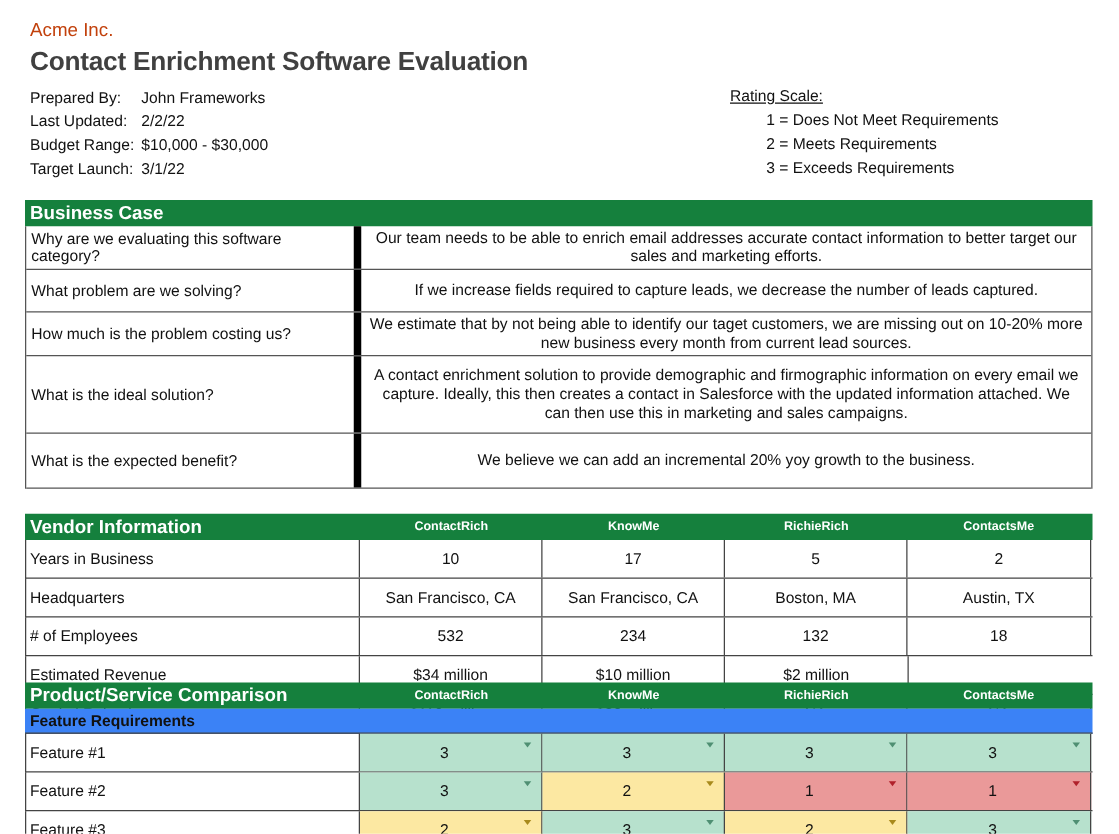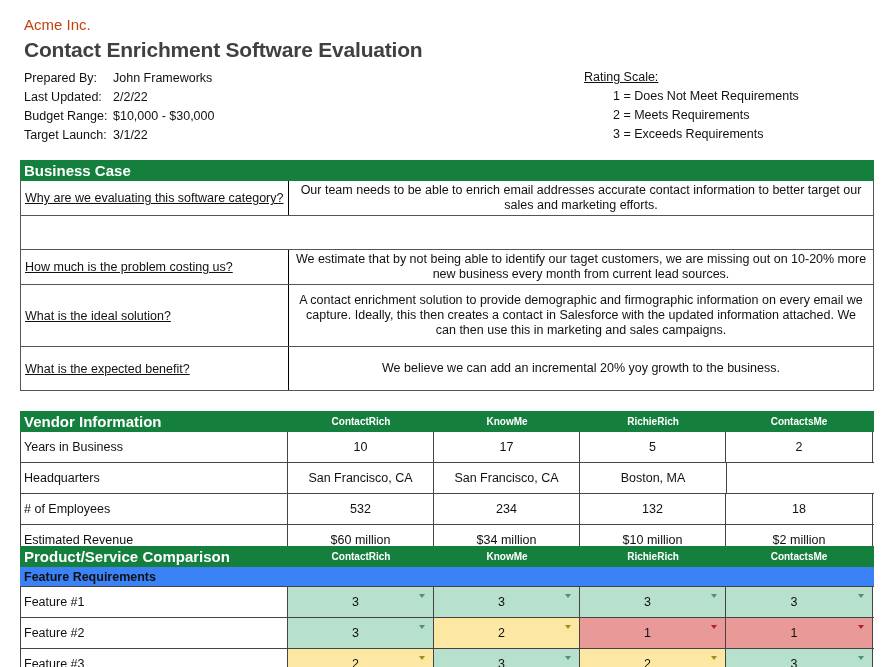--- a/index.html
+++ b/index.html
@@ -19,21 +19,21 @@
     .scale-item { height: 19px; line-height: 19px; margin-left: 29px; }
 
     .section-header { display: flex; background: #15803d; color: #fff; font-weight: bold; height: 21px; align-items: center; }
     .section-header .label { font-size: 15px; padding-left: 4px; width: 268px; }
     .section-header .vcol { width: 146px; text-align: center; font-size: 10px; }
 
     
     .biz { position: absolute; left: 20px; top: 160px; width: 854px; }
     .biz-table { border-left: 1px solid #555; border-right: 1px solid #555; }
     .biz-row { display: flex; border-bottom: 1px solid #555; }
-    .biz-q { width: 268px; border-right: 1px solid #000000; padding-left: 4px; display: flex; align-items: center; font-size: 12.5px; text-decoration: underline; }
+    .biz-q { width: 268px; border-right: 6px solid #000000; padding-left: 4px; display: flex; align-items: center; font-size: 12.5px; }
     .biz-a { flex: 1; display: flex; align-items: center; justify-content: center; text-align: center; padding: 0 6px; font-size: 12.5px; line-height: 15px; }
 
     
     .vendor { position: absolute; left: 20px; top: 411px; width: 854px; }
     .grid-row { display: flex; height: 31px; border-bottom: 1px solid #444; border-left: 1px solid #444; }
     .grid-row .rlabel { width: 267px; padding-left: 3px; display: flex; align-items: center; font-size: 12.5px; border-right: 1px solid #444; }
     .grid-row .cell { width: 146px; display: flex; align-items: center; justify-content: center; font-size: 12.5px; border-right: 1px solid #444; }
     .grid-row .cell:last-child { width: 147px; }
 
     
@@ -88,20 +88,22 @@
 <div class="biz">
   <div class="section-header">
     <span class="label">Business Case</span>
   </div>
   <div class="biz-table">
     <div class="biz-row" style="height:35px">
       <div class="biz-q">Why are we evaluating this software category?</div>
       <div class="biz-a">Our team needs to be able to enrich email addresses accurate contact information to better target our sales and marketing efforts.</div>
     </div>
     <div class="biz-row" style="height:34px">
+      <div class="biz-q">What problem are we solving?</div>
+      <div class="biz-a">If we increase fields required to capture leads, we decrease the number of leads captured.</div>
     </div>
     <div class="biz-row" style="height:35px">
       <div class="biz-q">How much is the problem costing us?</div>
       <div class="biz-a">We estimate that by not being able to identify our taget customers, we are missing out on 10-20% more new business every month from current lead sources.</div>
     </div>
     <div class="biz-row" style="height:62px">
       <div class="biz-q">What is the ideal solution?</div>
       <div class="biz-a">A contact enrichment solution to provide demographic and firmographic information on every email we capture. Ideally, this then creates a contact in Salesforce with the updated information attached. We can then use this in marketing and sales campaigns.</div>
     </div>
     <div class="biz-row" style="height:44px">
@@ -124,31 +126,31 @@
     <div class="cell">10</div>
     <div class="cell">17</div>
     <div class="cell">5</div>
     <div class="cell">2</div>
   </div>
   <div class="grid-row">
     <div class="rlabel">Headquarters</div>
     <div class="cell">San Francisco, CA</div>
     <div class="cell">San Francisco, CA</div>
     <div class="cell">Boston, MA</div>
+    <div class="cell">Austin, TX</div>
   </div>
   <div class="grid-row">
     <div class="rlabel"># of Employees</div>
     <div class="cell">532</div>
     <div class="cell">234</div>
     <div class="cell">132</div>
     <div class="cell">18</div>
   </div>
   <div class="grid-row">
     <div class="rlabel">Estimated Revenue</div>
-    <div class="cell">$60 million</div>
     <div class="cell">$34 million</div>
     <div class="cell">$10 million</div>
     <div class="cell">$2 million</div>
   </div>
   <div class="grid-row">
     <div class="rlabel">Capital Raised</div>
     <div class="cell">$110 million</div>
     <div class="cell">$30 million</div>
     <div class="cell">NA</div>
     <div class="cell">NA</div>

